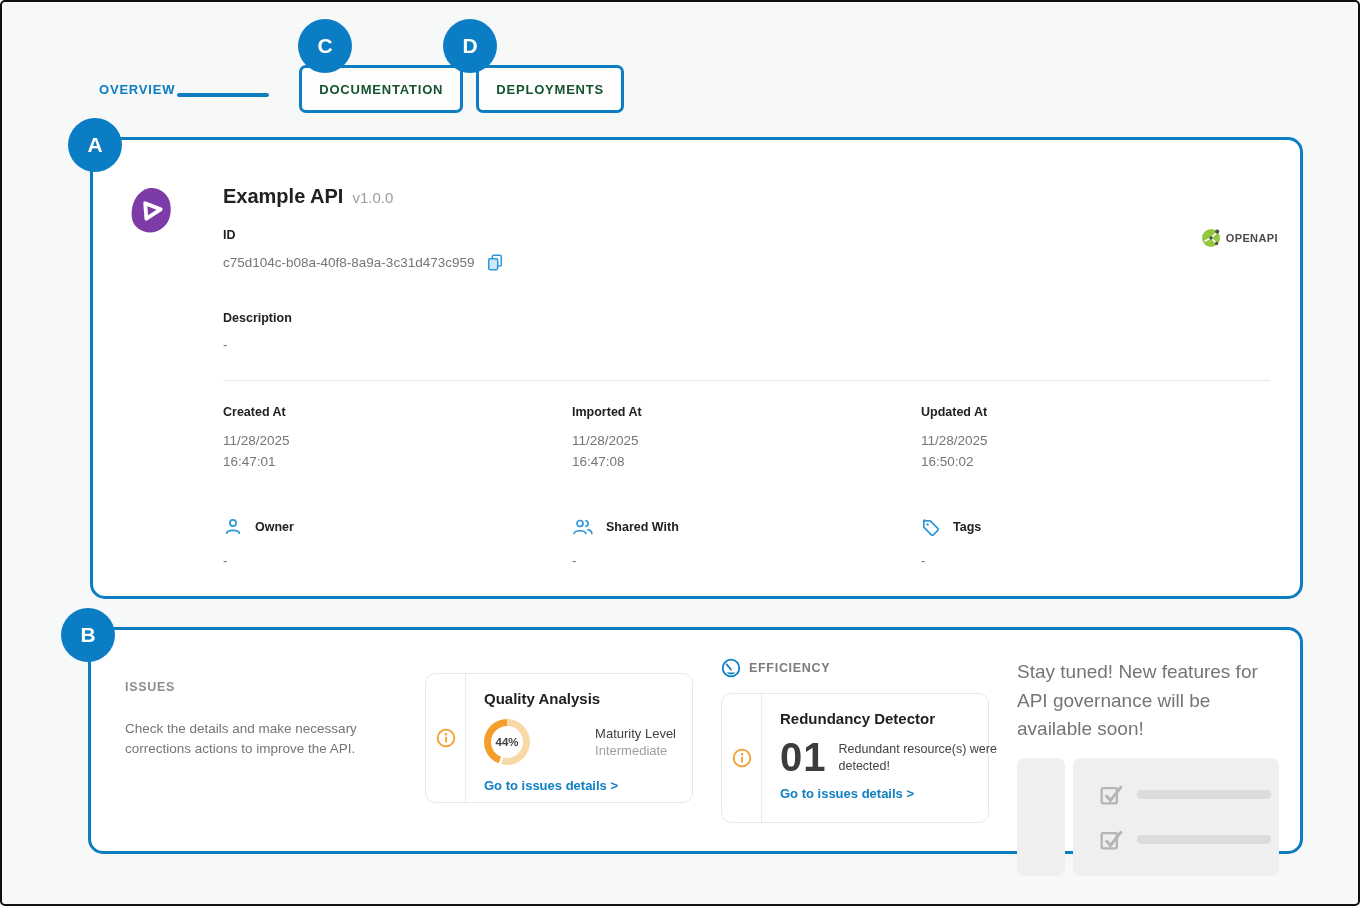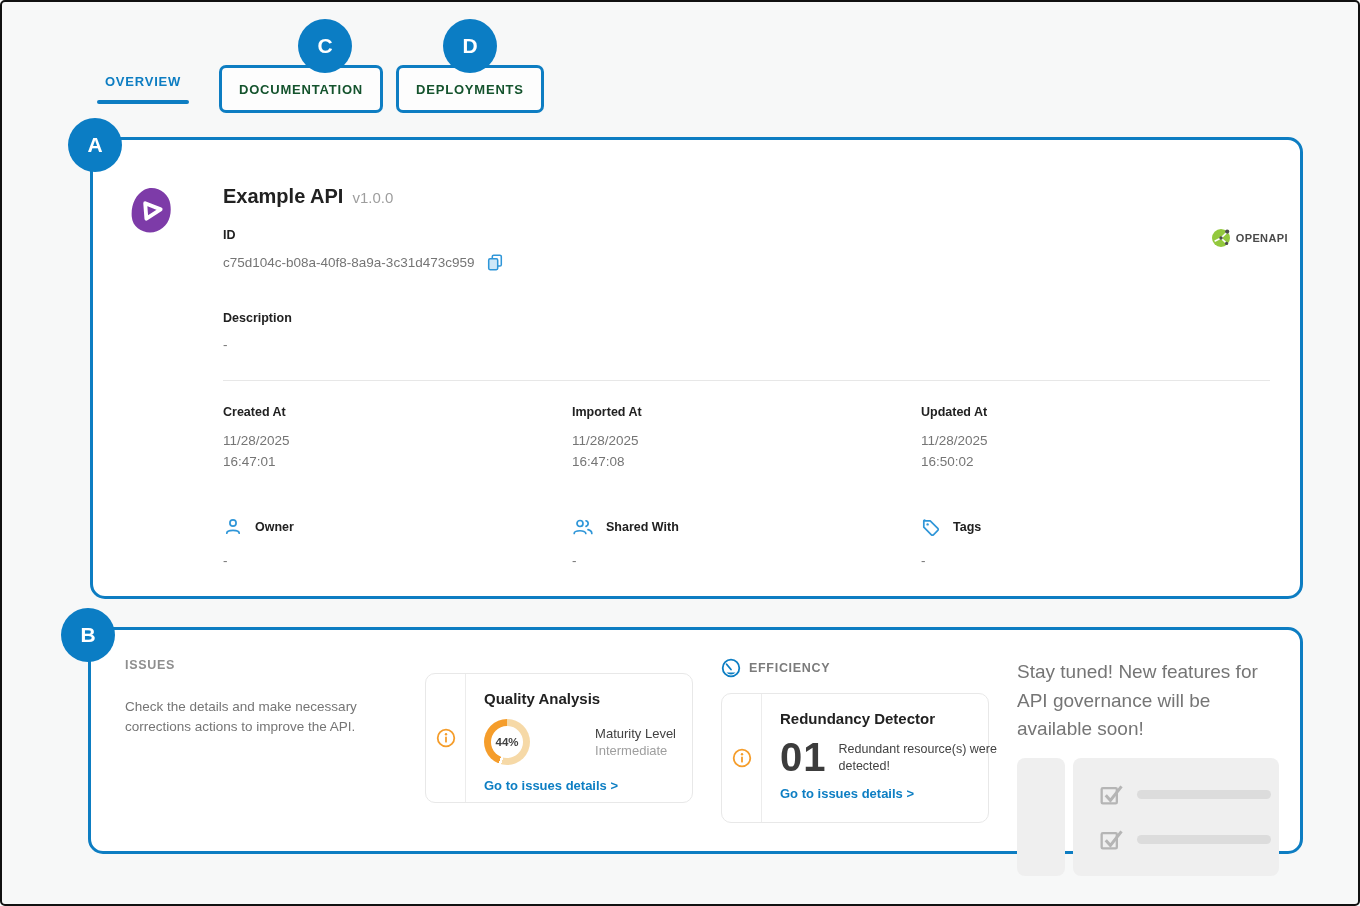--- a/index.html
+++ b/index.html
@@ -5,21 +5,21 @@
   * { margin:0; padding:0; box-sizing:border-box; }
   html,body { width:1360px; height:906px; }
   body { font-family:"Liberation Sans", sans-serif; background:#ffffff; }
   .page {
     position:relative; width:1360px; height:906px;
     background:#f7f8f8; border:2px solid #111; border-radius:5px; overflow:hidden;
   }
 
   
   .tabs { position:absolute; left:95px; top:63px; display:flex; align-items:center; }
-  .tab-overview { display:flex; flex-direction:column; align-items:center; cursor:pointer; margin-right:30px; }
+  .tab-overview { display:flex; flex-direction:row; align-items:center; cursor:pointer; margin-right:30px; }
   .tab-overview .lbl { color:#0d7dc2; font-weight:bold; font-size:13px; letter-spacing:.8px; padding:0 2px; }
   .tab-underline { width:92px; height:4px; background:#0d7dc2; border-radius:2px; margin-top:11px; }
   .annot-box {
     border:3px solid #0d7dc2; border-radius:7px; background:#fdfdfd;
     padding:12px 17px; margin-right:13px;
   }
   .annot-box .lbl { color:#14532d; font-weight:bold; font-size:13px; letter-spacing:.8px; cursor:pointer; }
 
   
   .badge {
@@ -28,21 +28,21 @@
     display:flex; align-items:center; justify-content:center; z-index:5;
   }
 
   
   .card-a {
     position:absolute; left:88px; top:135px; width:1213px; height:462px;
     background:#fff; border:3px solid #0d7dc2; border-radius:15px;
     padding:45px 30px 0 32px; display:grid; grid-template-columns:98px 1fr;
   }
   .logo-col { padding-top:0; }
-  .fmt-badge { position:absolute; right:12px; top:88px; display:flex; align-items:center; gap:5px; }
+  .fmt-badge { position:absolute; right:22px; top:88px; display:flex; align-items:center; gap:5px; }
   .fmt-badge .txt { font-size:11px; font-weight:bold; color:#4a4a4a; letter-spacing:.4px; }
 
   .title-row { display:flex; align-items:baseline; gap:9px; }
   .api-title { font-size:20px; font-weight:bold; color:#212121; }
   .api-version { font-size:15px; color:#9e9e9e; }
 
   .field-label { font-size:12.5px; font-weight:bold; color:#212121; }
   .field-value { font-size:13.5px; color:#757575; }
 
   .id-block { margin-top:20px; }
@@ -60,21 +60,21 @@
   .meta-grid { display:grid; grid-template-columns:1fr 1fr 1fr; margin-top:44px; }
   .meta-head { display:flex; align-items:center; gap:12px; }
   .meta-grid .field-value { margin-top:16px; }
 
   
   .card-b {
     position:absolute; left:86px; top:625px; width:1215px; height:227px;
     background:#fff; border:3px solid #0d7dc2; border-radius:15px;
     padding:28px 34px 0 34px; display:flex;
   }
-  .col-issues { width:300px; flex:none; }
+  .col-issues { width:300px; flex:none;margin-top:22px; }
   .sec-title { font-size:12.5px; font-weight:bold; color:#8e8e8e; letter-spacing:.7px; }
   .issues-desc { margin-top:25px; font-size:13.5px; color:#757575; line-height:1.5; width:255px; }
 
   .col-metric { width:268px; flex:none; margin-right:28px; }
   .metric-head { display:flex; align-items:center; gap:8px; }
   .metric-head .sec-title { color:#7b7b7b; }
   .metric-card {
     margin-top:15px; border:1px solid #e8e8e8; border-radius:10px;
     display:flex; height:130px; background:#fff;
   }

